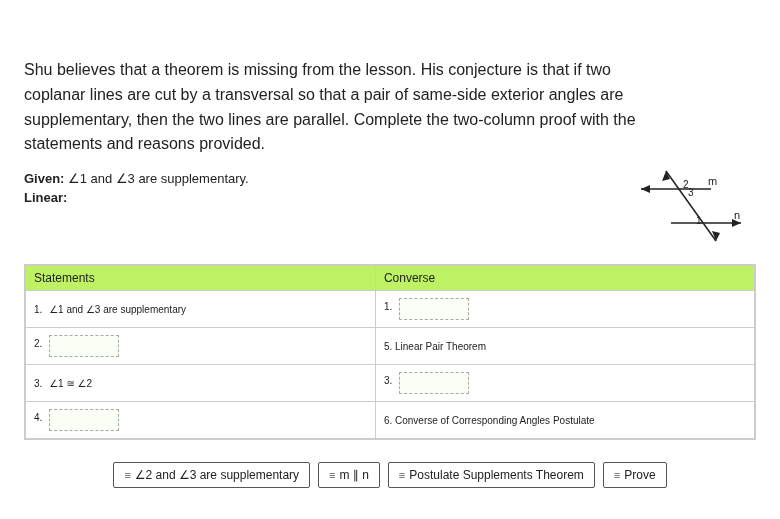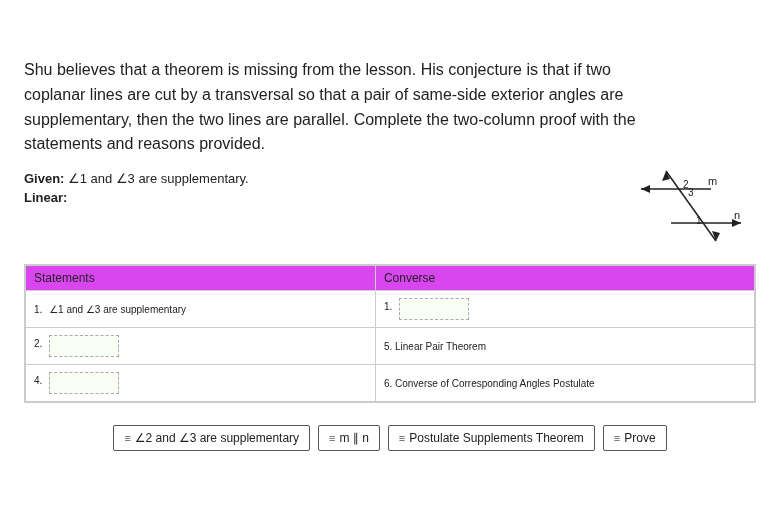--- a/index.html
+++ b/index.html
@@ -49,21 +49,21 @@
     .proof-table-container {
       margin-top: 10px;
       border: 1px solid #ccc;
       width: 100%;
     }
     .proof-table {
       width: 100%;
       border-collapse: collapse;
     }
     .proof-table th {
-      background: #d946ef;
+      background: #bef264;
       border: 1px solid #ccc;
       padding: 5px 8px;
       font-weight: normal;
       font-size: 12px;
       text-align: left;
     }
     .proof-table td {
       border: 1px solid #ccc;
       padding: 7px 8px;
       font-size: 10px;
@@ -180,20 +180,30 @@
         <tr>
           <td>
             <span class="row-num">2.</span>
             <span class="dashed-box">&nbsp;&nbsp;&nbsp;&nbsp;&nbsp;&nbsp;&nbsp;&nbsp;&nbsp;&nbsp;</span>
           </td>
           <td>
             <span>5. Linear Pair Theorem</span>
           </td>
         </tr>
 
+        <tr>
+          <td>
+            <span class="row-num">3.</span>
+            <span>∠1 ≅ ∠2</span>
+          </td>
+          <td>
+            <span class="row-num">3.</span>
+            <span class="dashed-box">&nbsp;&nbsp;&nbsp;&nbsp;&nbsp;&nbsp;&nbsp;&nbsp;&nbsp;&nbsp;</span>
+          </td>
+        </tr>
 
         <tr>
           <td>
             <span class="row-num">4.</span>
             <span class="dashed-box">&nbsp;&nbsp;&nbsp;&nbsp;&nbsp;&nbsp;&nbsp;&nbsp;&nbsp;&nbsp;</span>
           </td>
           <td>
             <span>6. Converse of Corresponding Angles Postulate</span>
           </td>
         </tr>

